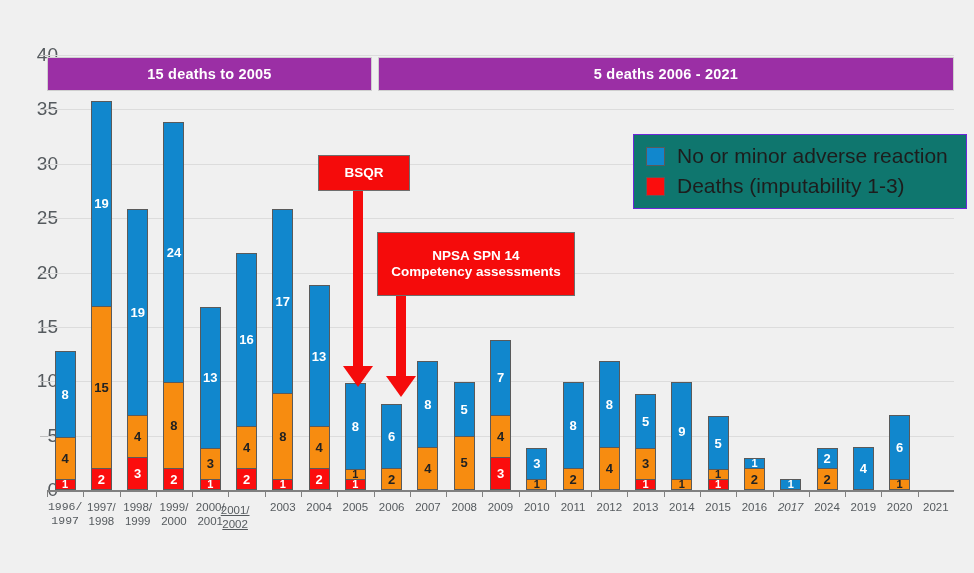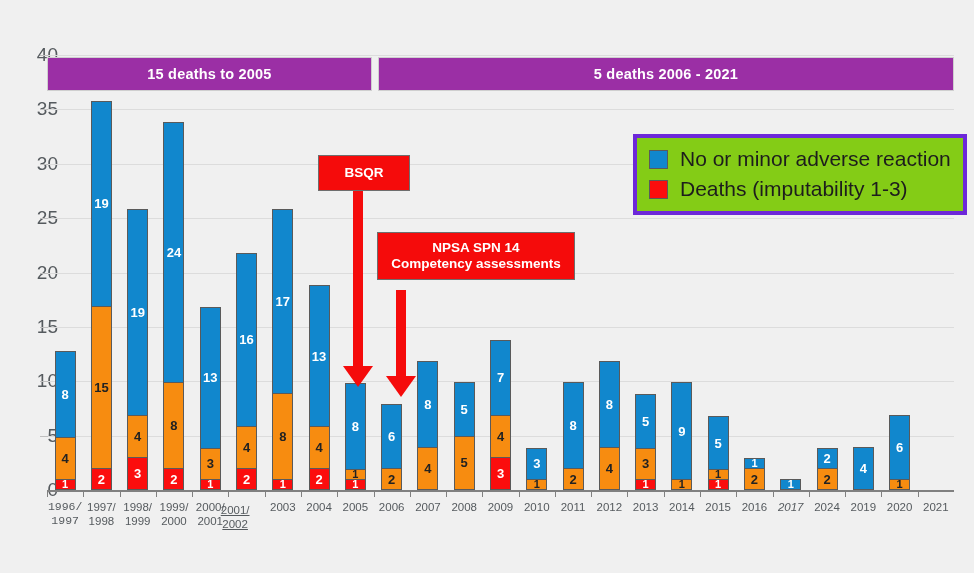--- a/index.html
+++ b/index.html
@@ -121,22 +121,22 @@
     letter-spacing: .2px;
   }
 
   
   .legend {
     position: absolute;
     left: 633px;
     top: 134px;
     width: 334px;
     box-sizing: border-box;
-    background: #84cc16;
-    border: 4px solid #6d28d9;
+    background: #0f766e;
+    border: 1px solid #6d28d9;
     padding: 6px 10px 7px 12px;
   }
   .legend-row {
     display: flex;
     align-items: center;
     height: 30px;
   }
   .legend-swatch {
     width: 19px;
     height: 19px;
@@ -514,21 +514,21 @@
 
   <div class="banner" id="banner-0" style="left:47px; top:57px; width:325px; height:34px;">15 deaths to 2005</div>
   <div class="banner" id="banner-1" style="left:378px; top:57px; width:576px; height:34px;">5 deaths 2006 - 2021</div>
 
   <div class="annot-head" style="left:343px; top:366px;"></div>
   <div class="annot-shaft" style="left:353px; top:186px; height:182px;"></div>
   <div class="annot-box" style="left:318px; top:155px; width:92px; height:36px;">BSQR</div>
 
   <div class="annot-head" style="left:386px; top:376px;"></div>
   <div class="annot-shaft" style="left:396px; top:290px; height:88px;"></div>
-  <div class="annot-box" style="left:377px; top:232px; width:198px; height:48px;">NPSA SPN 14
+  <div class="annot-box" style="left:377px; top:232px; width:198px; height:64px;">NPSA SPN 14
 Competency assessments</div>
 
   <div class="legend">
     <div class="legend-row">
       <span class="legend-swatch blue"></span>
       <span class="legend-label">No or minor adverse reaction</span>
     </div>
     <div class="legend-row">
       <span class="legend-swatch red"></span>
       <span class="legend-label">Deaths (imputability 1-3)</span>

